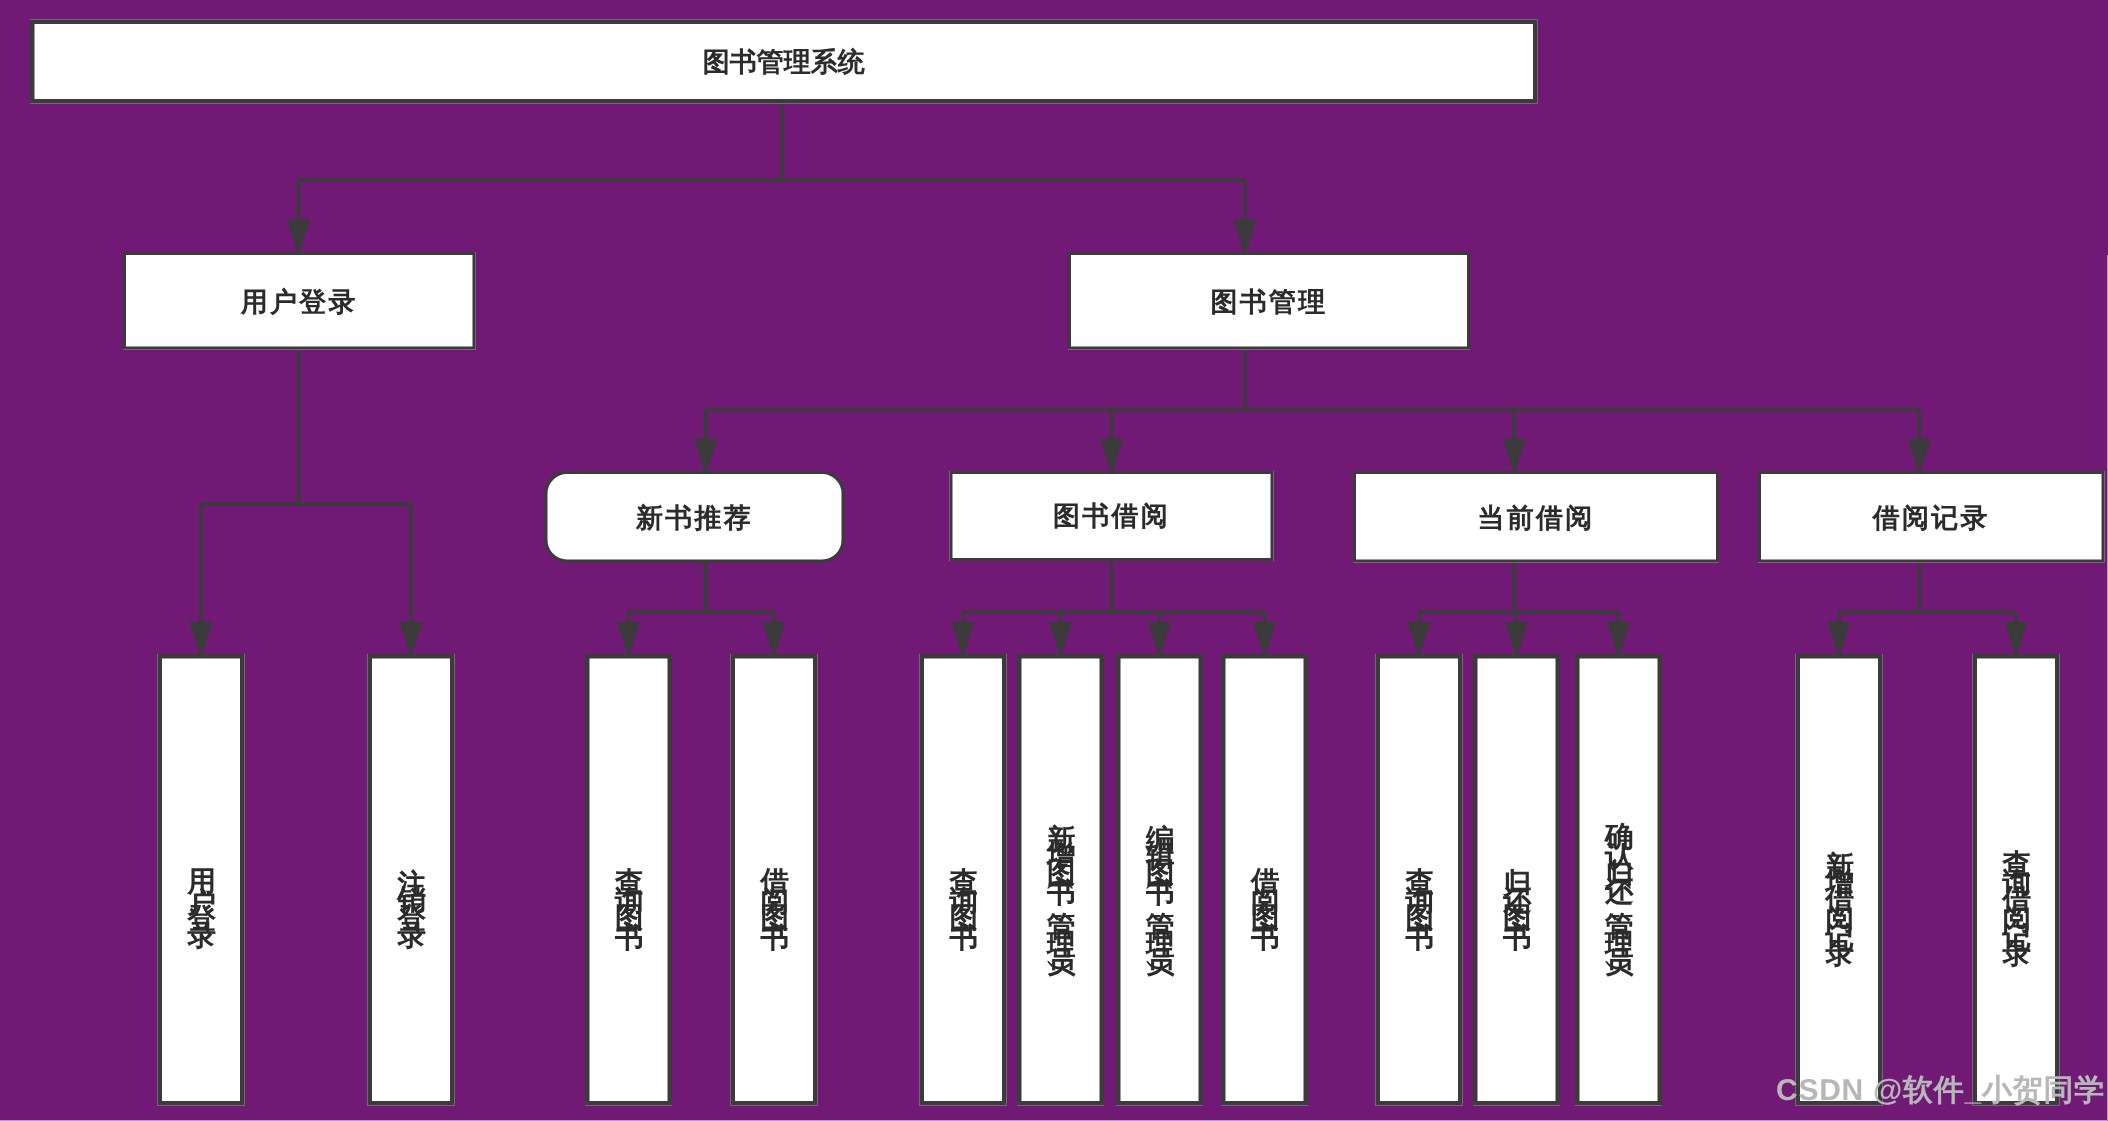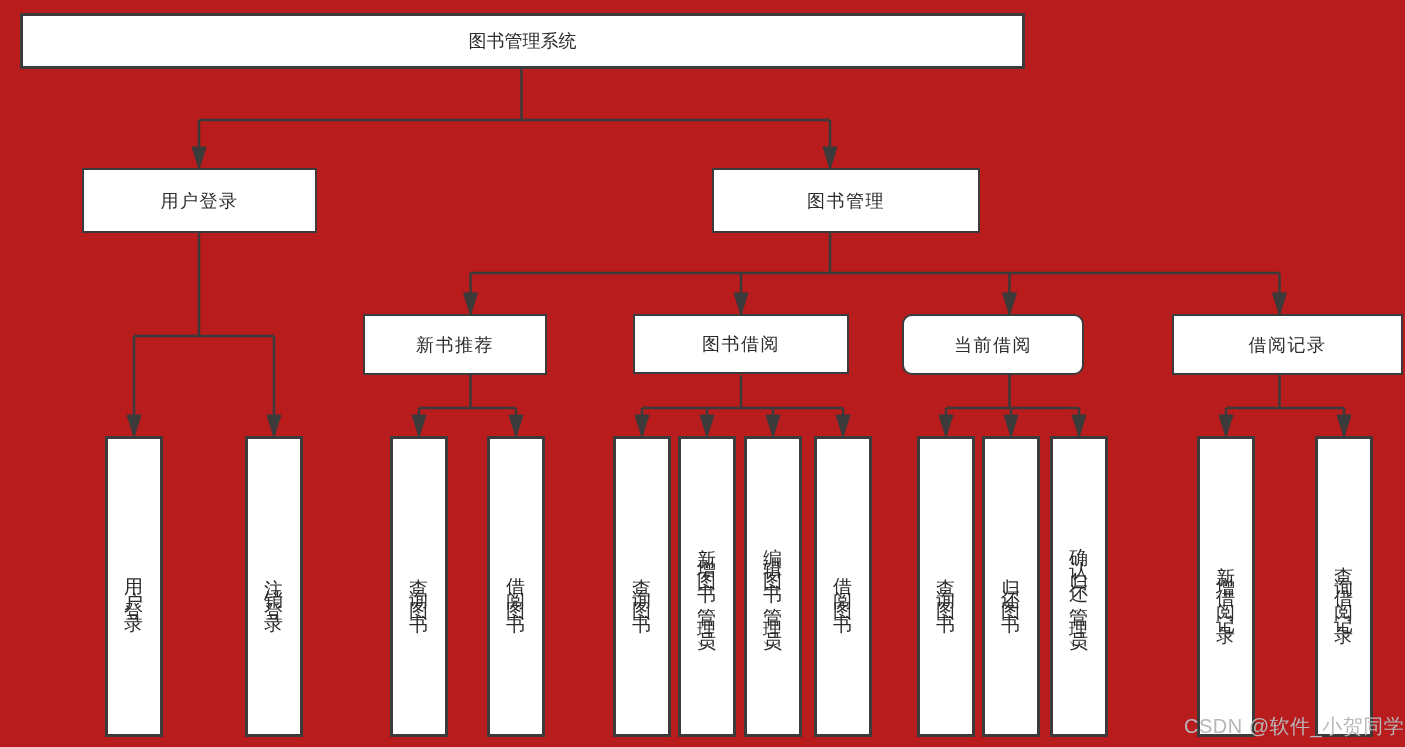--- a/index.html
+++ b/index.html
@@ -1,33 +1,33 @@
 <!DOCTYPE html>
 <html><head>
 <meta charset="utf-8">
 <style>
   html,body{margin:0;padding:0;background:#fff;}
   .canvas{
-    position:relative;width:1405px;height:747px;background:#b91c1c;
-    font-family:"Liberation Sans","DejaVu Sans",sans-serif;overflow:hidden;
+    position:relative;width:1405px;height:747px;background:#701a75;
+    font-family:"Liberation Sans","DejaVu Sans",sans-serif;overflow:hidden;font-weight:bold;
   }
   .connectors{position:absolute;left:0;top:0;width:1405px;height:747px;}
   .node{
     position:absolute;box-sizing:border-box;background:#ffffff;
     border:2px solid #3b3b3b;color:#2b2b2b;
     display:flex;align-items:center;justify-content:center;
     text-align:center;
   }
   .h-node{font-size:18px;letter-spacing:1.5px;}
   .root{left:20px;top:13px;width:1005px;height:56px;border-width:3px;font-size:18px;}
   .n-user-login{left:82px;top:168px;width:235px;height:65px;}
   .n-book-mgmt{left:712px;top:168px;width:268px;height:65px;}
-  .n-new-book-rec{left:363px;top:314px;width:184px;height:61px;}
+  .n-new-book-rec{left:363px;top:314px;width:200px;height:61px;border-radius:15px;}
   .n-book-borrow{left:633px;top:314px;width:216px;height:60px;}
-  .n-current-borrow{left:902px;top:314px;width:182px;height:61px;border-radius:10px;}
+  .n-current-borrow{left:902px;top:314px;width:244px;height:61px;}
   .n-borrow-records{left:1172px;top:314px;width:231px;height:61px;}
   .leaf{
     top:436px;width:58px;height:301px;border-width:3px;
     writing-mode:vertical-rl;font-size:19px;letter-spacing:12px;line-height:1;
   }
   .l-ul-login{left:105px;}
   .l-ul-logout{left:245px;}
   .l-nb-query{left:390px;}
   .l-nb-borrow{left:487px;}
   .l-bb-query{left:613px;}

